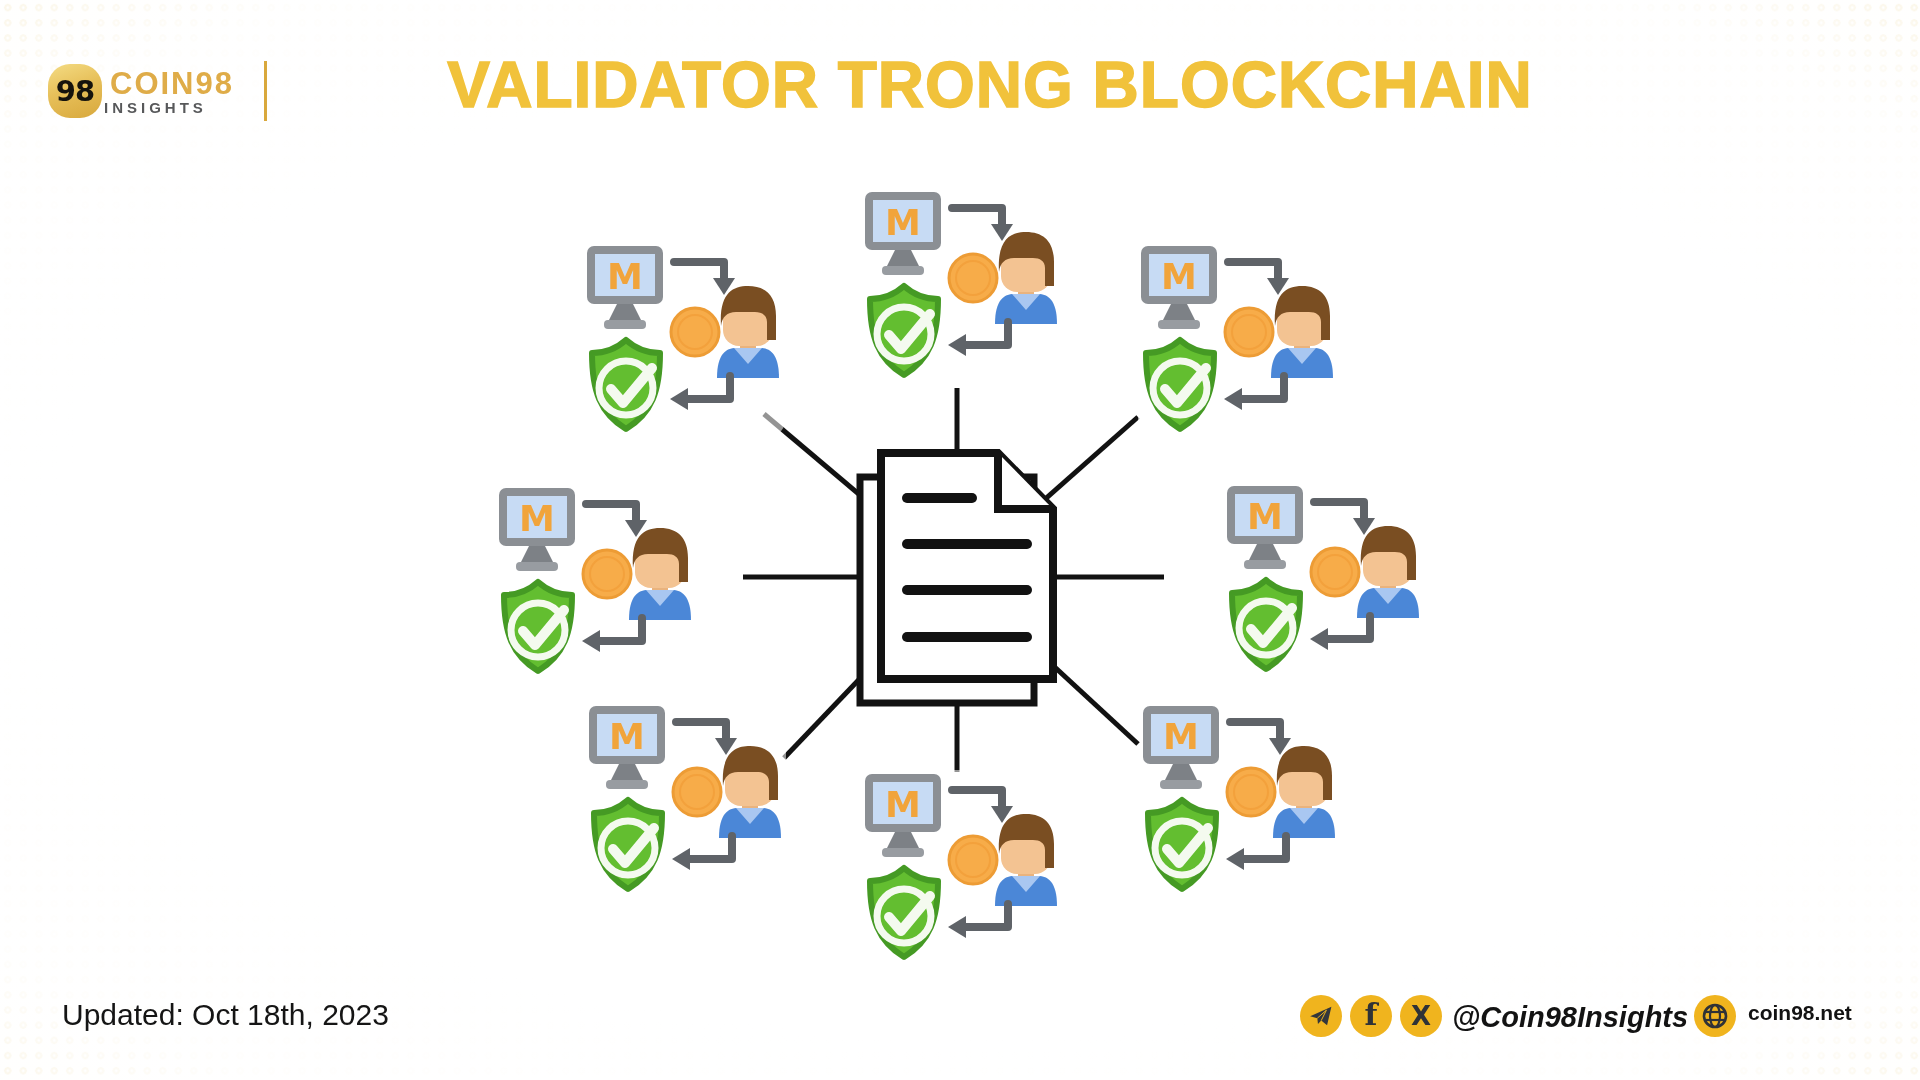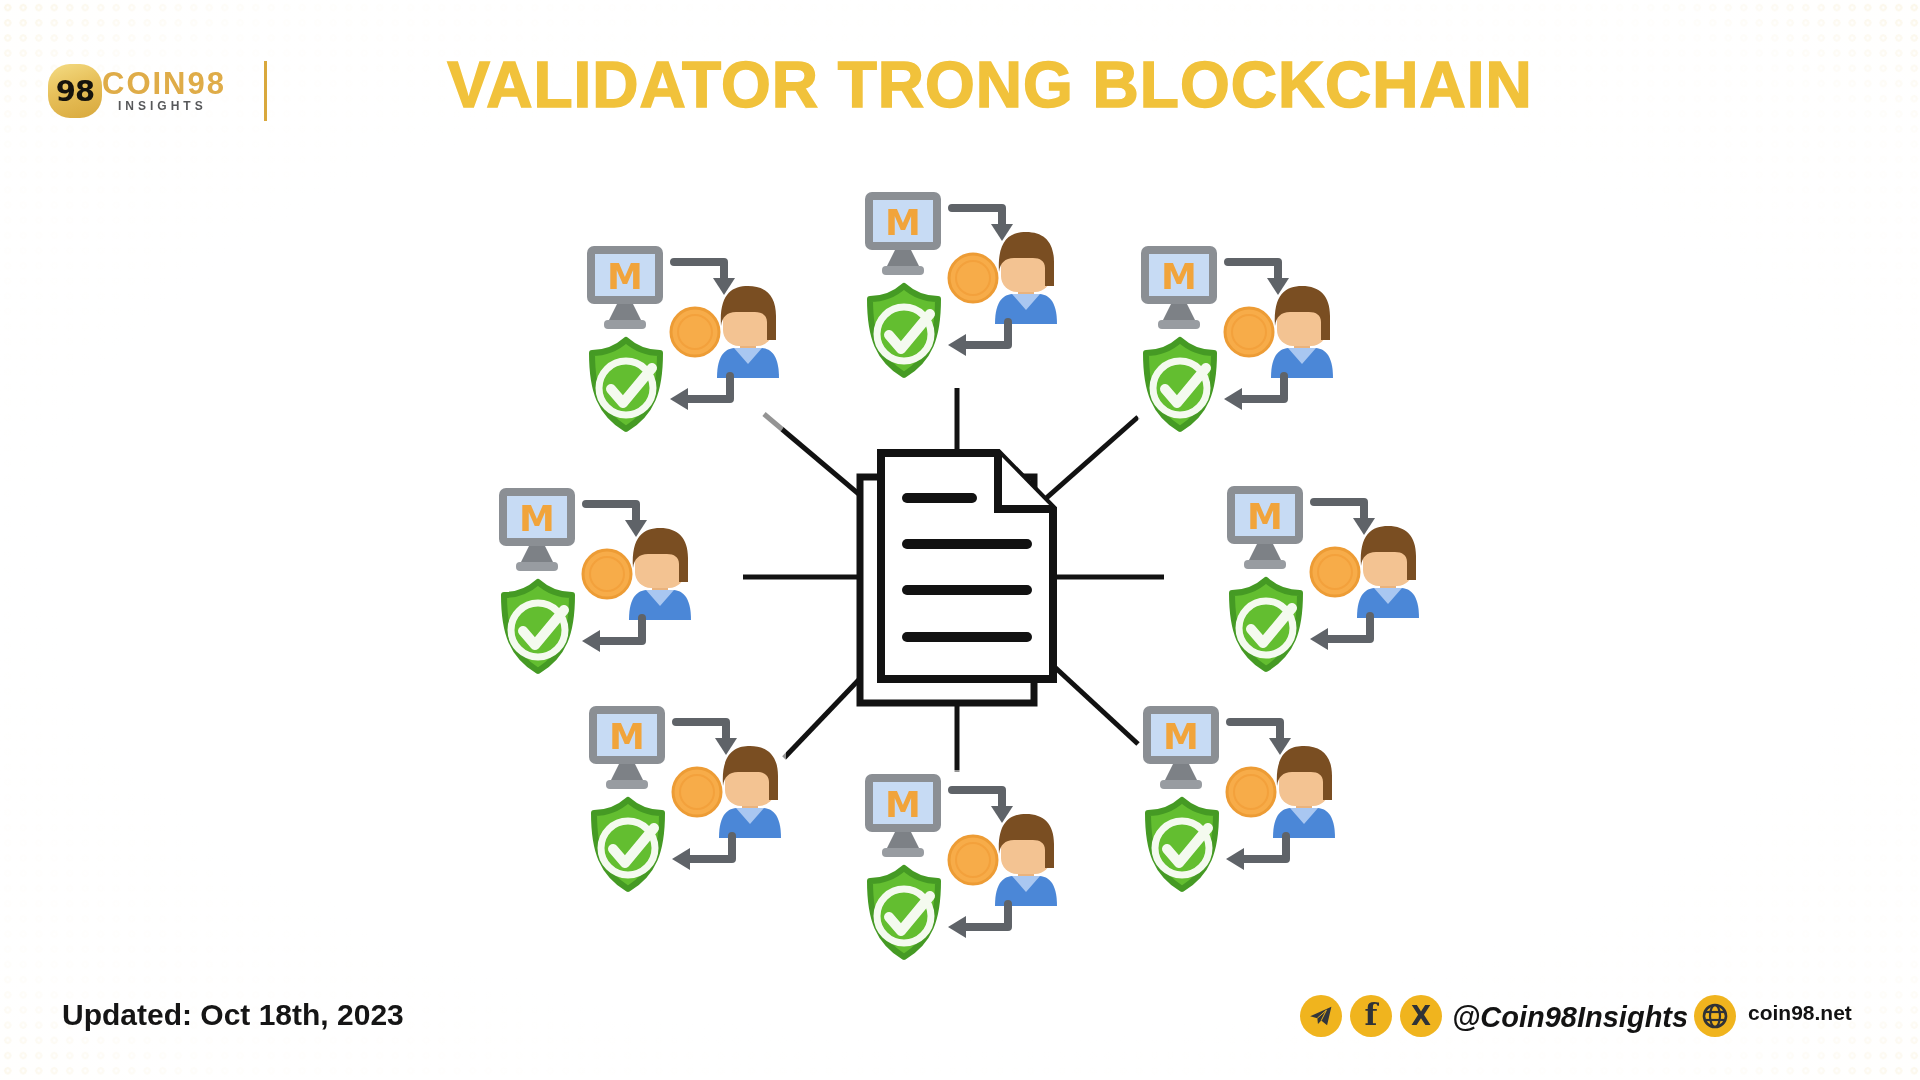--- a/index.html
+++ b/index.html
@@ -16,47 +16,47 @@
   }
   
   .logo-square{
     position:absolute;left:48px;top:64px;width:54px;height:54px;border-radius:22px;
     background:linear-gradient(160deg,#f4dc84 0%,#e7c05a 45%,#d8a83c 100%);
     display:flex;align-items:center;justify-content:center;
     color:#15130d;font-weight:bold;font-size:29px;letter-spacing:-1px;
     font-family:"DejaVu Sans",sans-serif;
   }
   .brand-name{
-    position:absolute;left:102px;top:66px;
+    position:absolute;left:110px;top:66px;
     font-size:31px;font-weight:bold;letter-spacing:2px;color:#dfac48;
   }
   .brand-sub{
-    position:absolute;left:118px;top:99px;
-    font-size:12px;font-weight:600;letter-spacing:4px;color:#57585a;
+    position:absolute;left:104px;top:99px;
+    font-size:15px;font-weight:600;letter-spacing:4px;color:#57585a;
   }
   .brand-divider{position:absolute;left:264px;top:61px;width:3px;height:60px;background:#d9a83c;}
   .page-title{
     position:absolute;left:60px;right:0;top:48px;text-align:center;
     font-size:64px;font-weight:bold;color:#f1c23b;letter-spacing:1px;
     -webkit-text-stroke:1.5px #f1c23b;
   }
   
   .net-svg{position:absolute;left:700px;top:380px;width:530px;height:400px;}
   .cluster{position:absolute;width:200px;height:192px;background:rgba(255,255,255,0.55);border-radius:10px;}
   .cluster svg{width:200px;height:192px;display:block;}
   .pos-validator-top{left:862px;top:188px;}
   .pos-validator-top-right{left:1138px;top:242px;}
   .pos-validator-right{left:1224px;top:482px;}
   .pos-validator-bottom-right{left:1140px;top:702px;}
   .pos-validator-bottom{left:862px;top:770px;}
   .pos-validator-bottom-left{left:586px;top:702px;}
   .pos-validator-left{left:496px;top:484px;}
   .pos-validator-top-left{left:584px;top:242px;}
   
-  .updated{position:absolute;left:62px;top:998px;font-size:30px;font-weight:700;color:#151515;}
+  .updated{position:absolute;left:62px;top:998px;font-size:30px;font-weight:400;color:#151515;}
   .badge{
     position:absolute;top:995px;width:42px;height:42px;border-radius:50%;
     background:#f0b41e;display:flex;align-items:center;justify-content:center;color:#2f3237;
   }
   .badge-telegram{left:1300px;}
   .badge-facebook{left:1350px;}
   .badge-x{left:1400px;}
   .badge-globe{left:1694px;}
   .badge .fglyph{font-size:30px;font-weight:bold;font-family:"DejaVu Serif",serif;line-height:1;margin-top:-2px;}
   .badge .xglyph{font-size:26px;font-weight:bold;font-family:"DejaVu Sans",sans-serif;line-height:1;}

